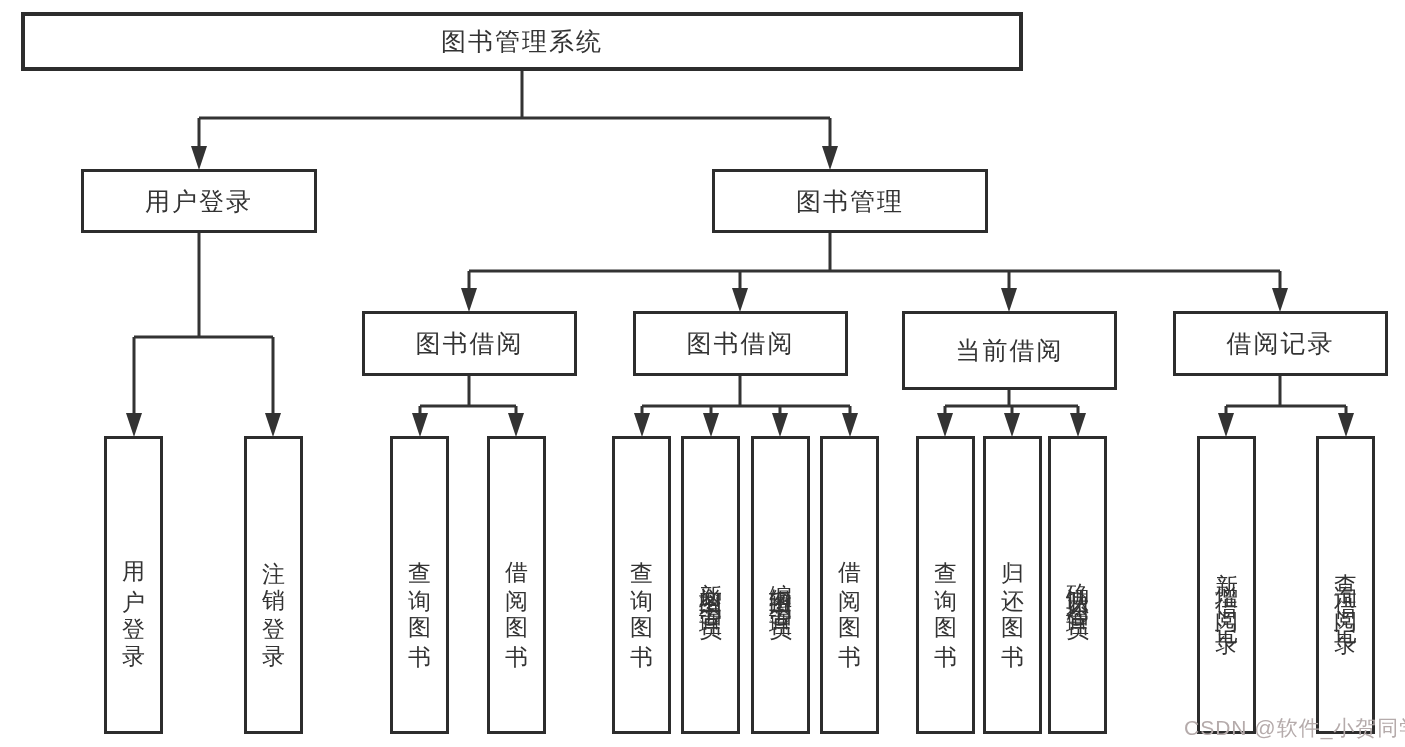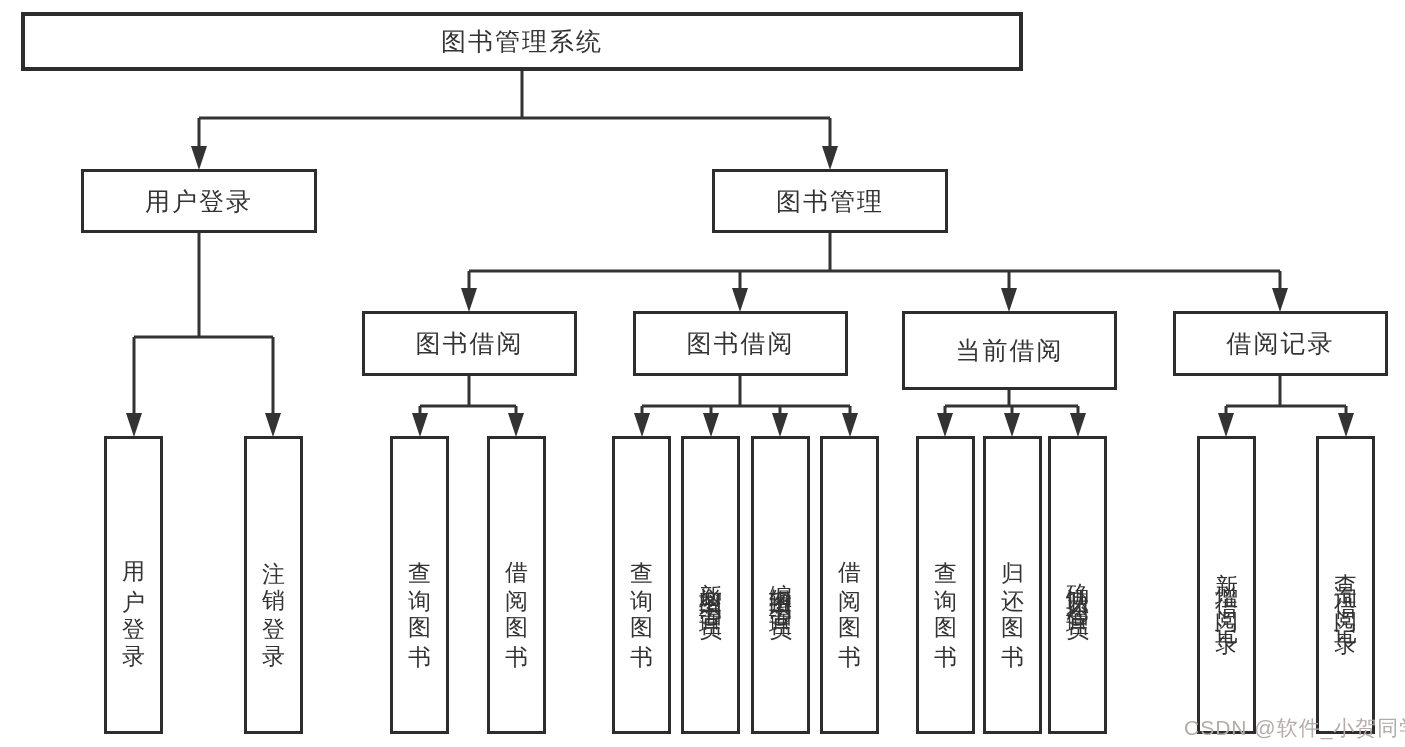--- a/index.html
+++ b/index.html
@@ -122,21 +122,21 @@
     </g>
   </svg>
 
   <div class="node root" style="left:21px; top:12px; width:1002px; height:59px;">
     <span>图书管理系统</span>
   </div>
 
   <div class="node" style="left:81px; top:169px; width:236px; height:64px;">
     <span>用户登录</span>
   </div>
-  <div class="node" style="left:712px; top:169px; width:236px; height:64px;font-family:Liberation Mono, monospace;">
+  <div class="node" style="left:712px; top:169px; width:276px; height:64px;font-family:Liberation Mono, monospace;">
     <span>图书管理</span>
   </div>
 
   <div class="node" style="left:362px; top:311px; width:215px; height:65px;">
     <span>图书借阅</span>
   </div>
   <div class="node" style="left:633px; top:311px; width:215px; height:65px;text-align:center;">
     <span>图书借阅</span>
   </div>
   <div class="node" style="left:902px; top:311px; width:215px; height:79px;">

